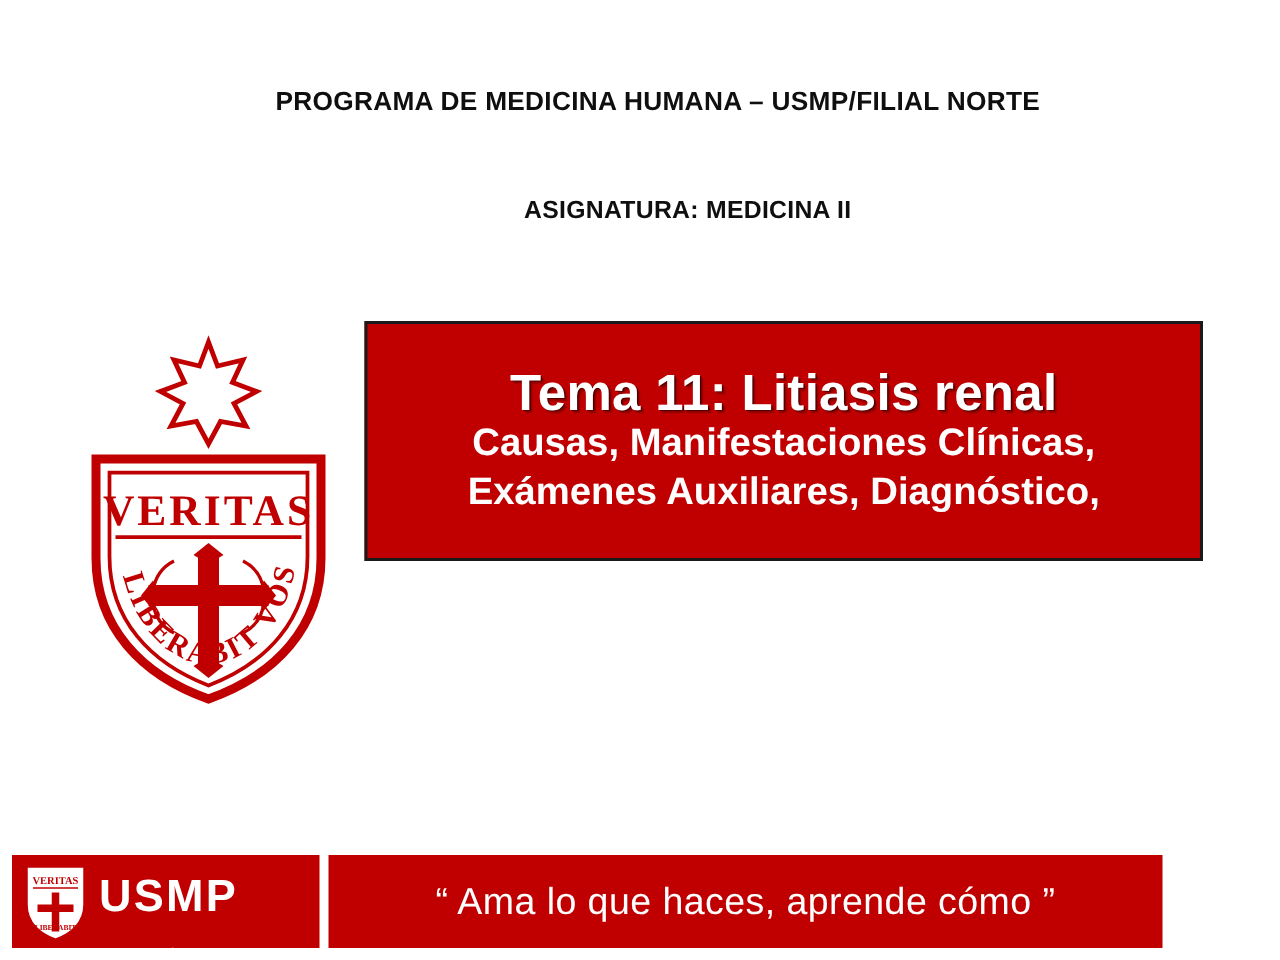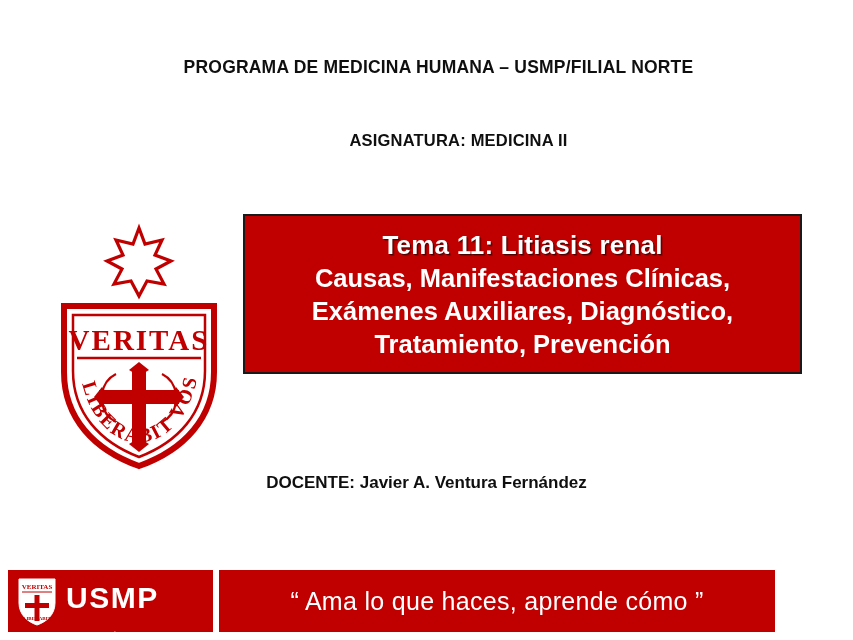--- a/index.html
+++ b/index.html
@@ -60,21 +60,21 @@
   }
   .title-box .line {
     color: #ffffff;
     font-weight: bold;
     font-size: 25.5px;
     line-height: 33px;
     text-align: center;
     white-space: nowrap;
   }
   .title-box .line.main {
-    font-size: 26px;
+    font-size: 34px;
     text-shadow: 1px 1px 0 rgba(0,0,0,0.45), 2px 2px 1px rgba(0,0,0,0.25);
     letter-spacing: 0.2px;
     text-align: center;
   }
 
   
   .crest {
     position: absolute;
     left: 44px;
     top: 222px;
@@ -198,28 +198,23 @@
     <text font-family="Liberation Serif, serif" font-size="20" font-weight="bold" fill="#c00000" letter-spacing="2">
       <textPath href="#arcpath" startOffset="6%">LIBERABIT VOS</textPath>
     </text>
   </svg>
 </div>
 
 <div class="title-box">
   <div class="line main">Tema 11: Litiasis renal</div>
   <div class="line">Causas, Manifestaciones Clínicas,</div>
   <div class="line">Exámenes Auxiliares, Diagnóstico,</div>
-  <div class="line">Tratamiento, Prevención</div>
 </div>
 
 <div class="docente">
-  <div>
-    <span>DOCENTE:</span>
-    <span>Javier A. Ventura Fernández</span>
-  </div>
 </div>
 
 <div class="footer">
   <div class="footer-left">
     <div class="mini-crest">
       <svg width="42" height="52" viewBox="0 0 42 52" xmlns="http://www.w3.org/2000/svg">
         <path d="M3 4 L39 4 L39 28 C39 40 30 47 21 50 C12 47 3 40 3 28 Z" fill="#ffffff" stroke="#ffffff" stroke-width="1"></path>
         <text x="21" y="14" text-anchor="middle" font-family="Liberation Serif, serif" font-size="7" font-weight="bold" fill="#c00000">VERITAS</text>
         <line x1="6" y1="17" x2="36" y2="17" stroke="#c00000" stroke-width="1"></line>
         <g fill="#c00000">

